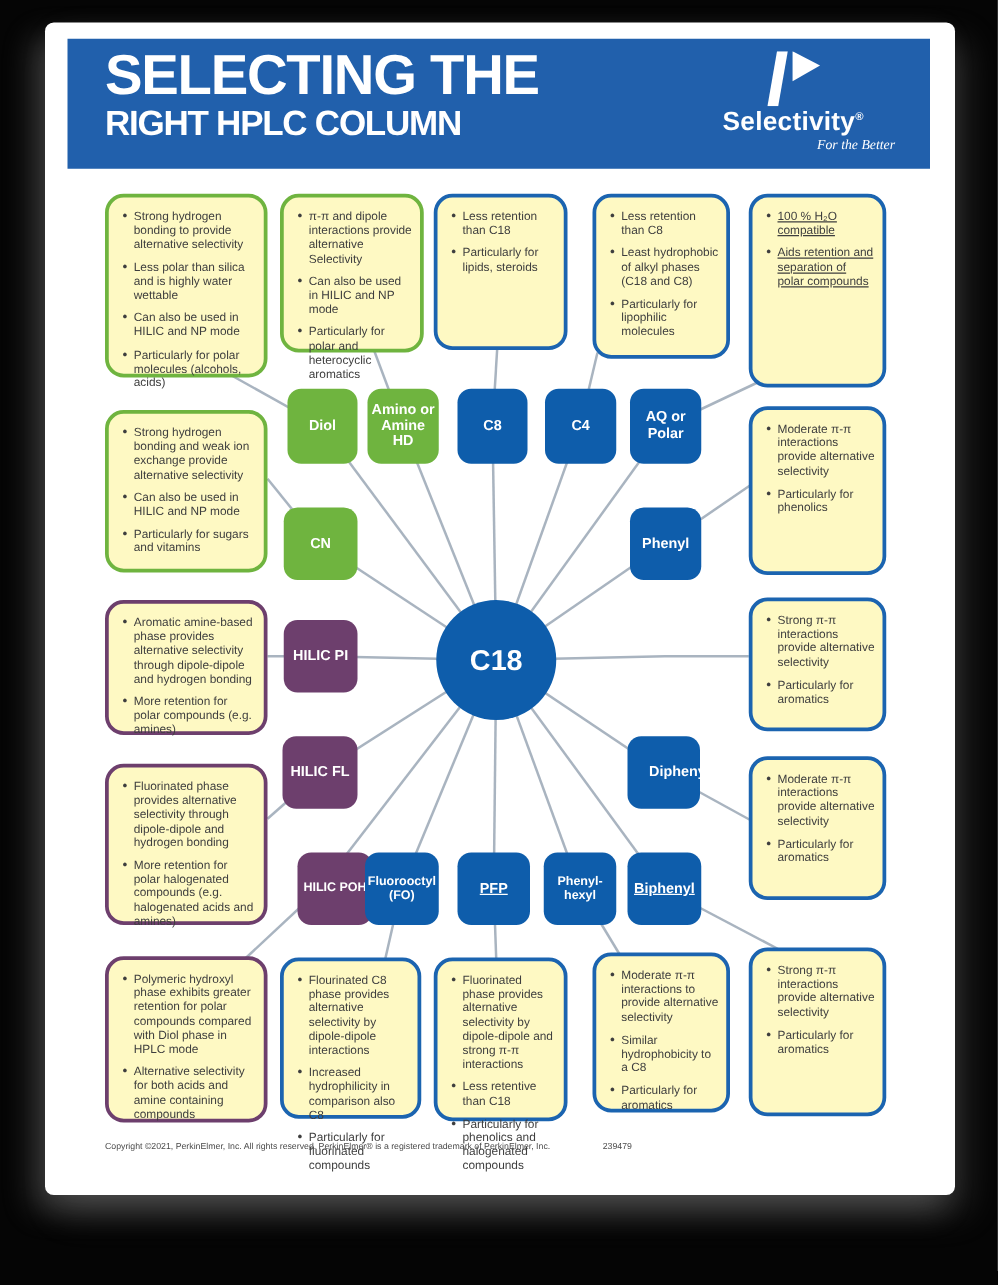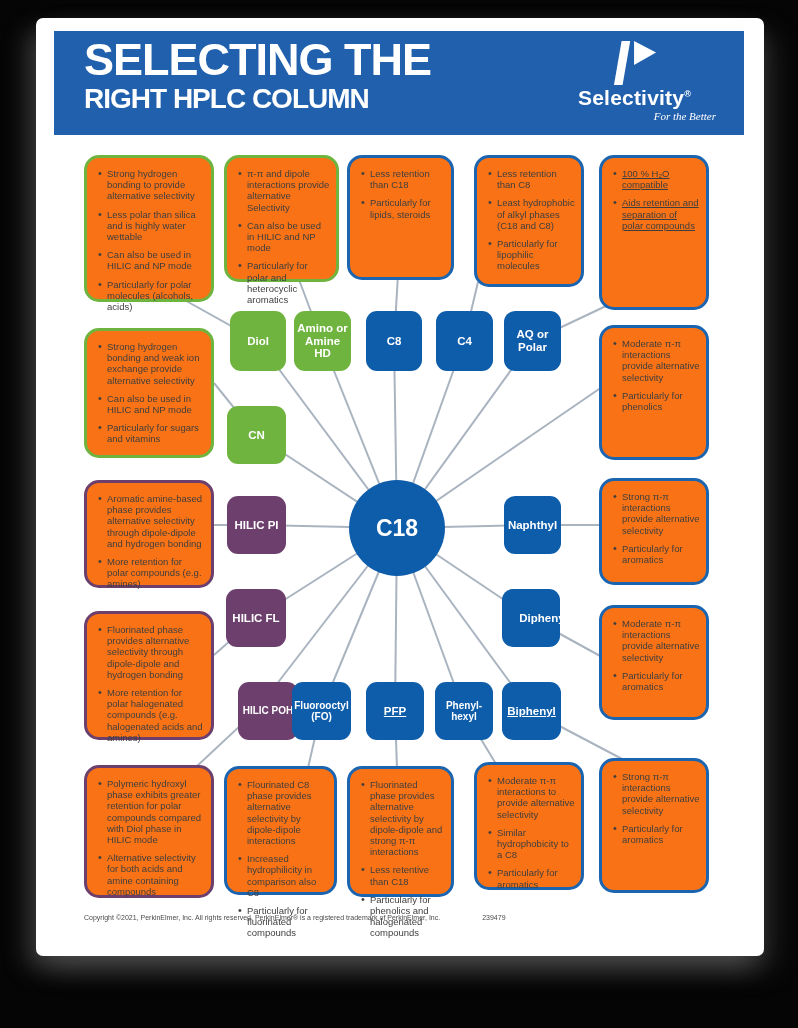--- a/index.html
+++ b/index.html
@@ -14,21 +14,21 @@
   .t2{font-size:28px;font-weight:700;letter-spacing:-1px;line-height:1.05;}
   .logo{position:absolute;right:22px;top:8px;width:175px;text-align:center;color:#fff;}
   .flag{display:block;margin:2px auto 0 auto;width:46px;height:44px;}
   .brand{font-size:21px;font-weight:700;letter-spacing:.2px;margin-top:1px;}
   .brand .reg{font-size:9px;vertical-align:super;}
   .tagline{font-family:"Liberation Serif", serif;font-style:italic;font-size:11px;text-align:right;padding-right:6px;margin-top:0px;}
   
   .links{position:absolute;left:0;top:0;z-index:1;}
   .links line{stroke:#a9b4c0;stroke-width:2;}
   
-  .abox{position:absolute;background:#f97316;border-radius:15px;z-index:2;box-sizing:border-box;
+  .abox{position:absolute;background:#fef9c3;border-radius:15px;z-index:2;box-sizing:border-box;
         padding:10px 6px 6px 10px;color:#3e3e3e;}
   .abox ul{margin:0;padding:0;list-style:none;font-size:9.5px;line-height:1.18;}
   .abox li{position:relative;padding-left:10px;margin-bottom:7px;}
   .abox li::before{content:"\2022";position:absolute;left:1px;top:-1px;font-size:11px;}
   .bgreen{border:3px solid #6fb43f;}
   .bblue{border:3px solid #1b64b0;}
   .bpurple{border:3px solid #6d3f6d;}
   
   .b-diol{left:48px;top:137px;width:130px;height:147px;}
   .b-amino{left:188px;top:137px;width:115px;height:127px;}
@@ -199,21 +199,21 @@
       </ul>
     </div>
     <div class="abox bblue b-diphenyl">
       <ul>
         <li>Moderate π-π interactions provide alternative selectivity</li>
         <li>Particularly for aromatics</li>
       </ul>
     </div>
     <div class="abox bpurple b-hilicpoh">
       <ul>
-        <li>Polymeric hydroxyl phase exhibits greater retention for polar compounds compared with Diol phase in HILIC mode</li>
+        <li>Polymeric hydroxyl phase exhibits greater retention for polar compounds compared with Diol phase in HPLC mode</li>
         <li>Alternative selectivity for both acids and amine containing compounds</li>
       </ul>
     </div>
     <div class="abox bblue b-fluoro">
       <ul>
         <li>Flourinated C8 phase provides alternative selectivity by dipole-dipole interactions</li>
         <li>Increased hydrophilicity in comparison also C8</li>
         <li>Particularly for fluorinated compounds</li>
       </ul>
     </div>
@@ -237,22 +237,22 @@
         <li>Particularly for aromatics</li>
       </ul>
     </div>
 
     <div class="node ngreen n-diol">Diol</div>
     <div class="node ngreen n-amino">Amino or Amine HD</div>
     <div class="node nblue n-c8">C8</div>
     <div class="node nblue n-c4">C4</div>
     <div class="node nblue n-aq">AQ or Polar</div>
     <div class="node ngreen n-cn">CN</div>
+    <div class="node nblue n-phenyl">Phenyl</div>
     <div class="node npurple n-hilicpi">HILIC PI</div>
-    <div class="node nblue n-naphthyl">Naphthyl</div>
     <div class="node npurple n-hilicfl">HILIC FL</div>
     <div class="node nblue n-diphenyl">Diphenyl</div>
     <div class="node npurple small n-hilicpoh">HILIC POH</div>
     <div class="node nblue small n-fluoro">Fluorooctyl (FO)</div>
     <div class="node nblue n-pfp">PFP</div>
     <div class="node nblue small n-phhexyl">Phenyl-hexyl</div>
     <div class="node nblue n-biphenyl">Biphenyl</div>
     <div class="c18">C18</div>
 
     <div class="footer">

